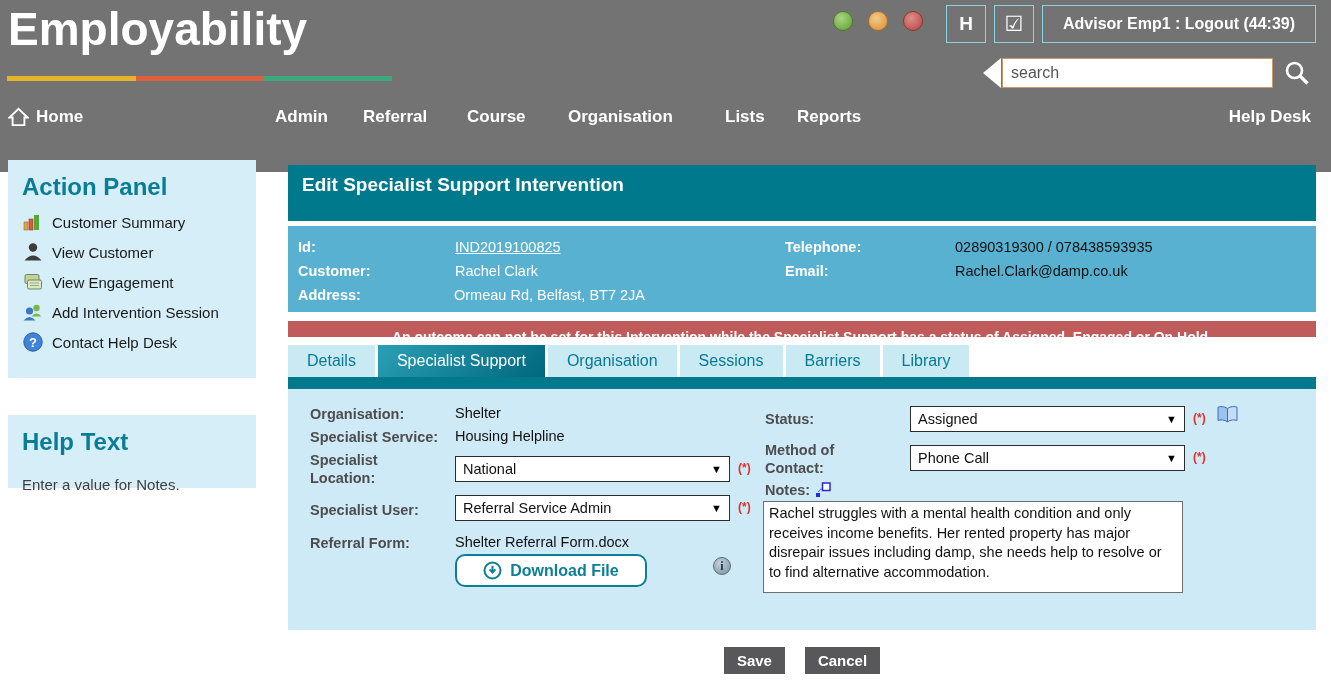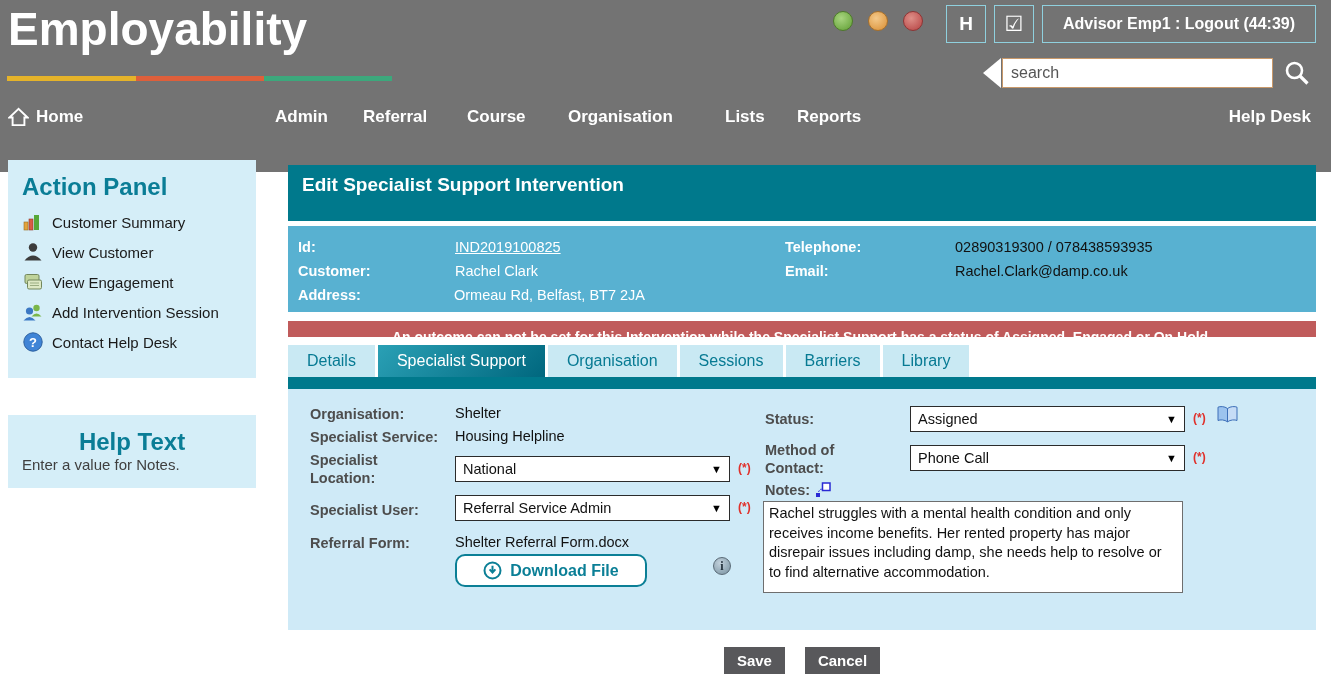--- a/index.html
+++ b/index.html
@@ -201,21 +201,21 @@
         <svg width="22" height="22" viewBox="0 0 22 22">
           <circle cx="11" cy="11" r="9.2" fill="#3F84D6" stroke="#2B5F9E"></circle>
           <text x="11" y="15.5" text-anchor="middle" font-size="13" font-weight="bold" fill="#fff">?</text>
         </svg>
       </span>
       <span>Contact Help Desk</span>
     </div>
   </div>
 
   <div class="side-box help-box">
-    <div class="side-title" style="margin-bottom:0;text-align:center;">Help Text</div>
+    <div class="side-title" style="margin-bottom:20px;">Help Text</div>
     <div class="help-body">Enter a value for Notes.</div>
   </div>
 
   <div class="main">
     <div class="page-title">Edit Specialist Support Intervention</div>
 
     <div class="info-panel">
       <span class="lbl" style="left:10px; top:13px;">Id:</span>
       <span class="val" style="left:167px; top:13px;"><a class="id-link">IND2019100825</a></span>
       <span class="lbl" style="left:10px; top:37px;">Customer:</span>

